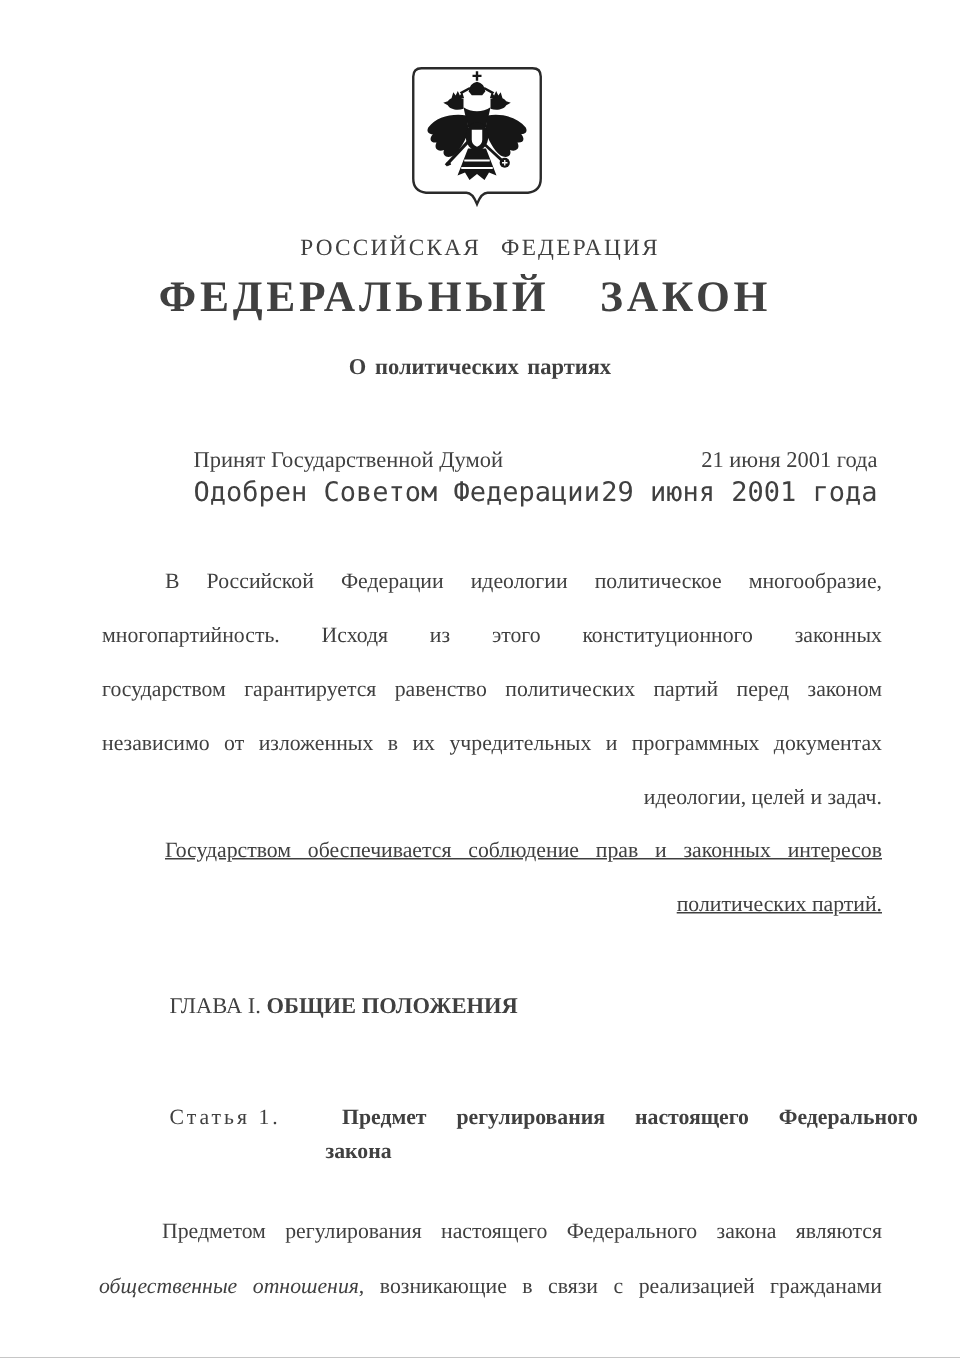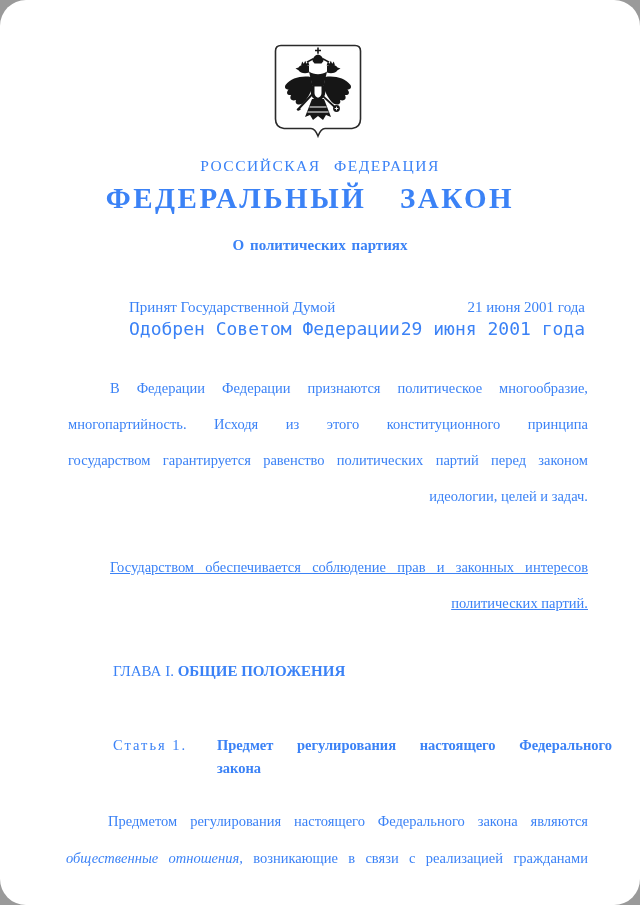--- a/index.html
+++ b/index.html
@@ -3,23 +3,22 @@
 <meta charset="utf-8">
 <style>
   * { margin: 0; padding: 0; box-sizing: border-box; }
   html, body { background: #9a9a9a; }
   .page {
     position: relative;
     width: 640px;
     height: 905px;
     background: #ffffff;
     font-family: "Liberation Serif", serif;
-    color: #3b82f6;
+    color: #404040;
     overflow: hidden;
-    border-radius: 26px;
   }
   .emblem {
     position: absolute;
     left: 274px; top: 44px;
     width: 88px; height: 96px;
   }
   .country {
     position: absolute;
     left: 0; top: 157px; width: 640px;
     text-align: center;
@@ -91,21 +90,21 @@
     width: 80px;
     letter-spacing: 2px;
     line-height: 23px;
     flex: none;
   }
   .article-title {
     width: 395px;
     font-weight: bold;
     line-height: 23px;
   }
-  .article-title .t1 { text-align: justify; text-align-last: justify; }
+  .article-title .t1 { text-align: justify; text-align-last: justify; margin-left: 11px; }
   .ital { font-style: italic; }
 </style>
 </head>
 <body>
 
 <div class="page">
 
   <div class="emblem">
     <svg viewBox="0 0 88 96" width="88" height="96" xmlns="http://www.w3.org/2000/svg">
 
@@ -160,23 +159,24 @@
       <span>Принят Государственной Думой</span>
       <span>21 июня 2001 года</span>
     </div>
     <div class="date-row mono">
       <span>Одобрен Советом Федерации</span>
       <span>29 июня 2001 года</span>
     </div>
   </div>
 
   <div class="para p1">
-    <div class="ln jline ind">В Федерации Федерации признаются политическое многообразие,</div>
-    <div class="ln jline">многопартийность. Исходя из этого конституционного принципа</div>
+    <div class="ln jline ind">В Российской Федерации идеологии политическое многообразие,</div>
+    <div class="ln jline">многопартийность. Исходя из этого конституционного законных</div>
     <div class="ln jline">государством гарантируется равенство политических партий перед законом</div>
+    <div class="ln jline">независимо от изложенных в их учредительных и программных документах</div>
     <div class="ln">идеологии,  целей и задач.</div>
   </div>
 
   <div class="para p2">
     <div class="ln jline ind">Государством обеспечивается соблюдение прав и законных интересов</div>
     <div class="ln">политических партий.</div>
   </div>
 
   <div class="chapter">
     <span class="chapter-label">ГЛАВА I.</span>

